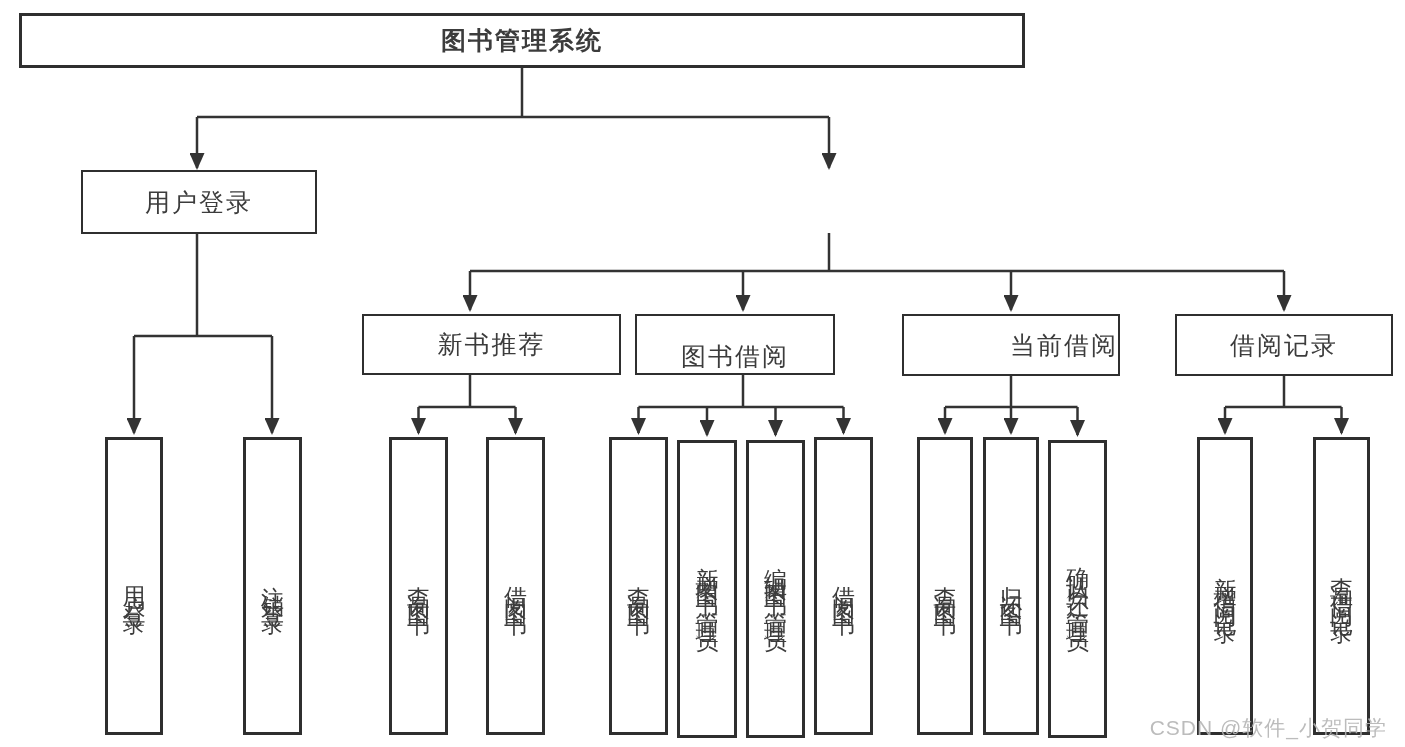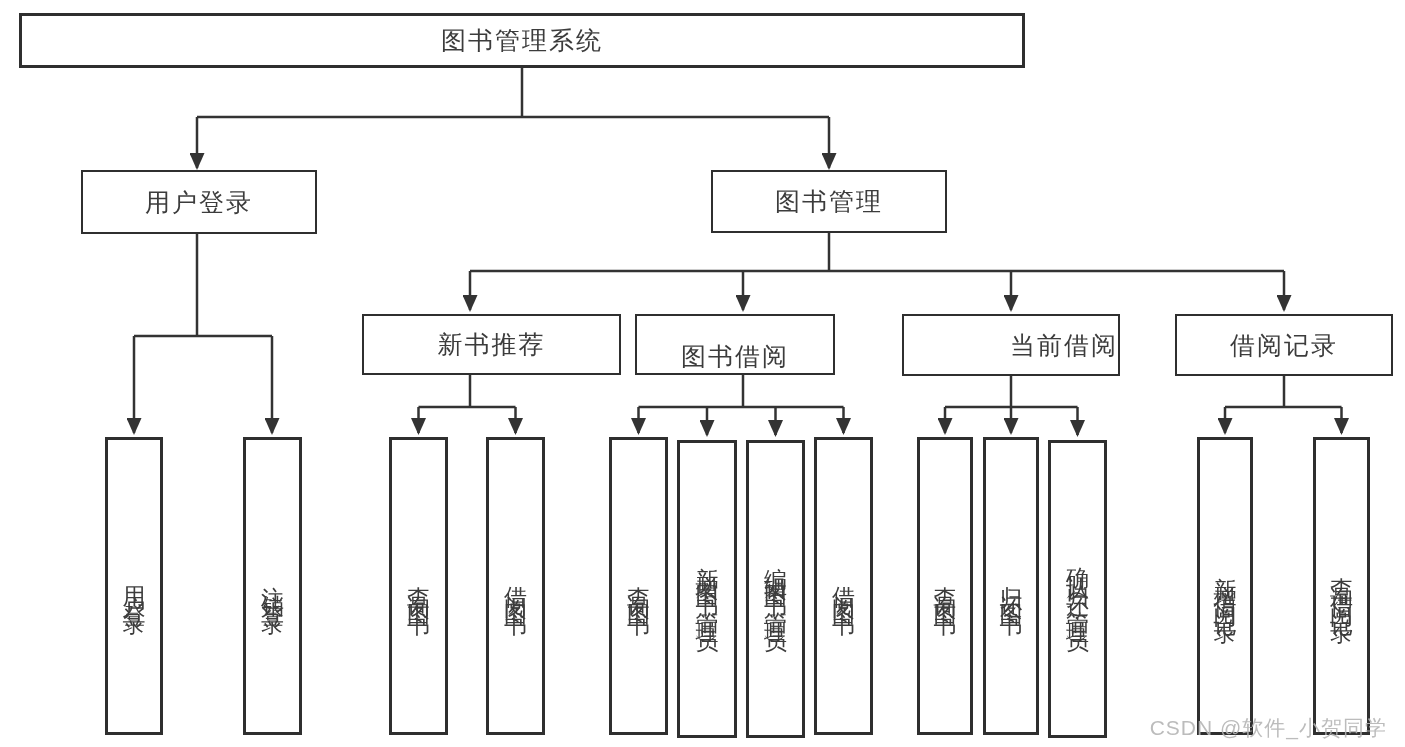--- a/index.html
+++ b/index.html
@@ -18,21 +18,21 @@
   .wires{position:absolute;left:0;top:0;width:1405px;height:747px;}
   .wire{stroke:var(--line);stroke-width:2.5;fill:none;}
   .arrowhead{fill:var(--line);}
   .box{
     position:absolute;box-sizing:border-box;background:#fff;
     border:2.5px solid var(--border);
     display:flex;align-items:center;justify-content:center;
     color:var(--text);
   }
   .hbox{font-size:25px;letter-spacing:2px;white-space:nowrap;}
-  .root{border-width:3px;}
+  .root{border-width:3px;font-weight:bold;}
   .leaf{border-width:3px;}
   .vtext{
     writing-mode:vertical-rl;
     font-size:23px;letter-spacing:9px;line-height:1;
     white-space:nowrap;
   }
   
   #b-root{left:19px;top:13px;width:1006px;height:55px;}
   #b-user-login{left:81px;top:170px;width:236px;height:64px;}
   #b-book-mgmt{left:711px;top:170px;width:236px;height:63px;}
@@ -112,23 +112,20 @@
     <path class="wire" d="M1341.5,407 V433" marker-end="url(#arr)"></path>
   </svg>
 
   <div class="box hbox root" id="b-root">
     <span>图书管理系统</span>
   </div>
 
   <div class="box hbox" id="b-user-login">
     <span>用户登录</span>
   </div>
-  <div class="box hbox" id="b-book-mgmt">
-    <span>图书管理</span>
-  </div>
 
   <div class="box hbox" id="b-new-book">
     <span>新书推荐</span>
   </div>
   <div class="box hbox" id="b-book-borrow">
     <span>图书借阅</span>
   </div>
   <div class="box hbox" id="b-current-borrow">
     <span>当前借阅</span>
   </div>

